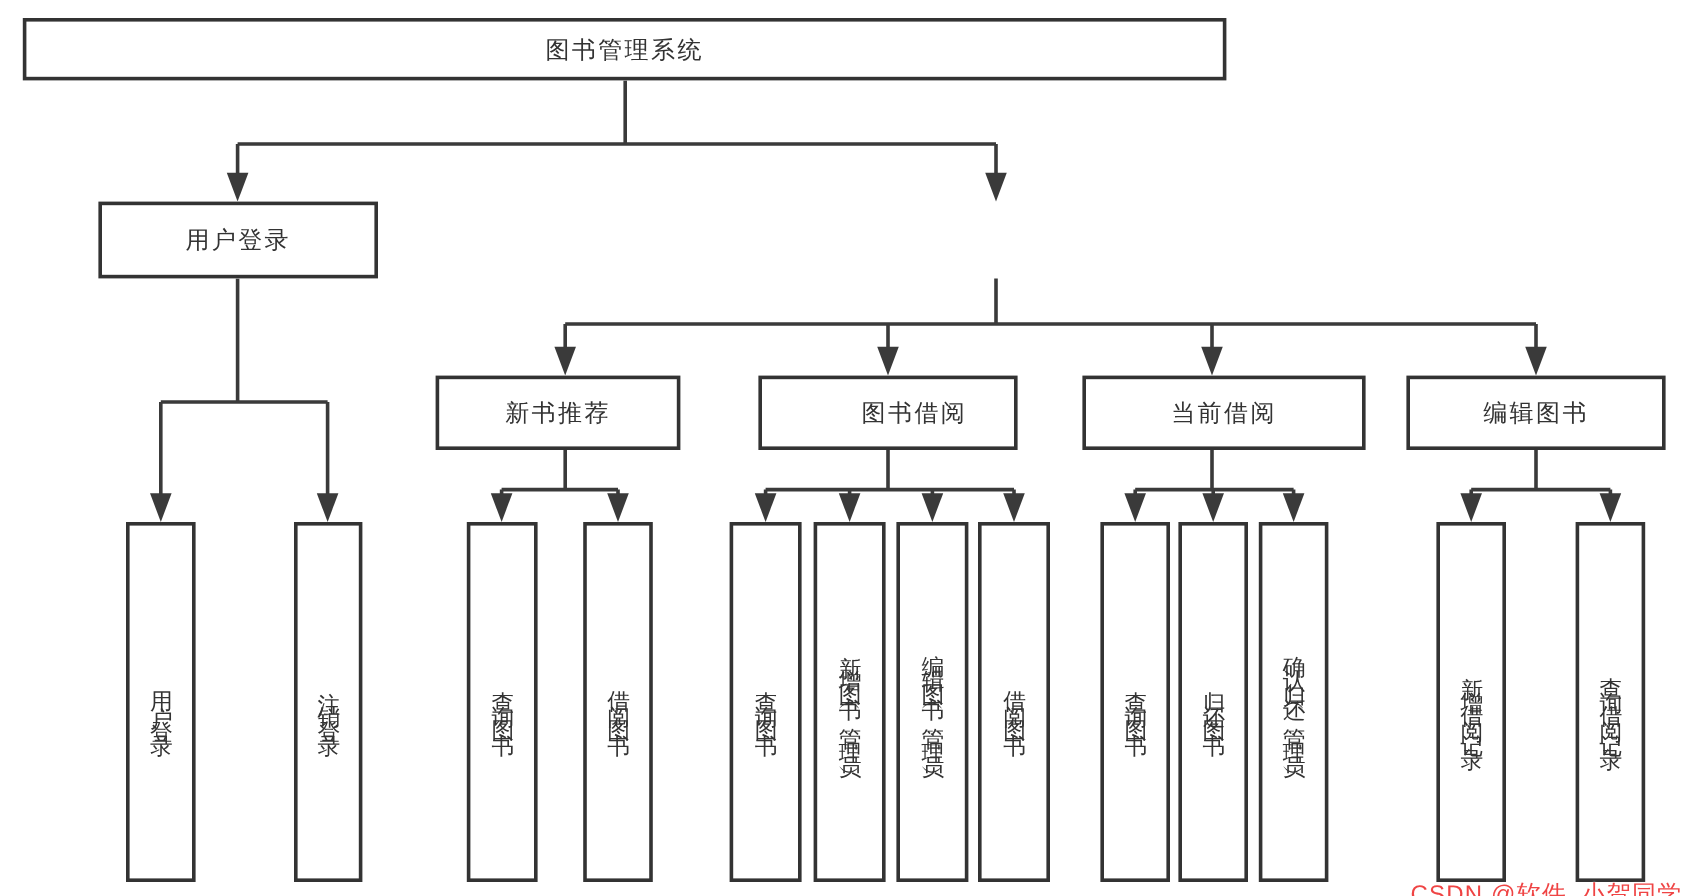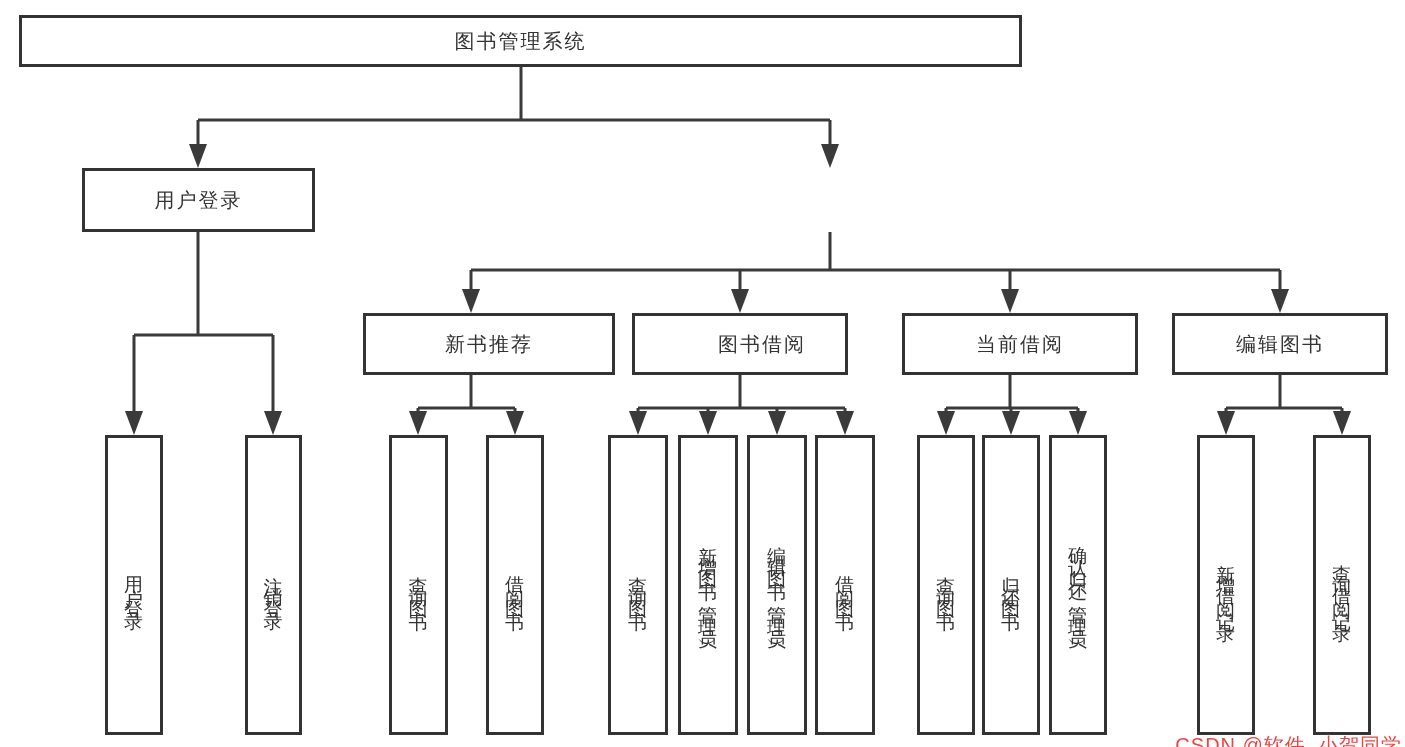--- a/index.html
+++ b/index.html
@@ -76,21 +76,21 @@
   </svg>
 
   <div class="box" style="left:19px;top:15px;width:1003px;height:52px;">
     <span class="hlabel">图书管理系统</span>
   </div>
 
   <div class="box" style="left:82px;top:168px;width:233px;height:64px;">
     <span class="hlabel">用户登录</span>
   </div>
 
-  <div class="box" style="left:363px;top:313px;width:252px;height:62px;">
+  <div class="box" style="left:363px;top:313px;width:204px;height:62px;">
     <span class="hlabel">新书推荐</span>
   </div>
   <div class="box" style="left:632px;top:313px;width:216px;height:62px;padding-left:44px;">
     <span class="hlabel">图书借阅</span>
   </div>
   <div class="box" style="left:902px;top:313px;width:236px;height:62px;text-align:center;">
     <span class="hlabel">当前借阅</span>
   </div>
   <div class="box" style="left:1172px;top:313px;width:216px;height:62px;">
     <span class="hlabel">编辑图书</span>

